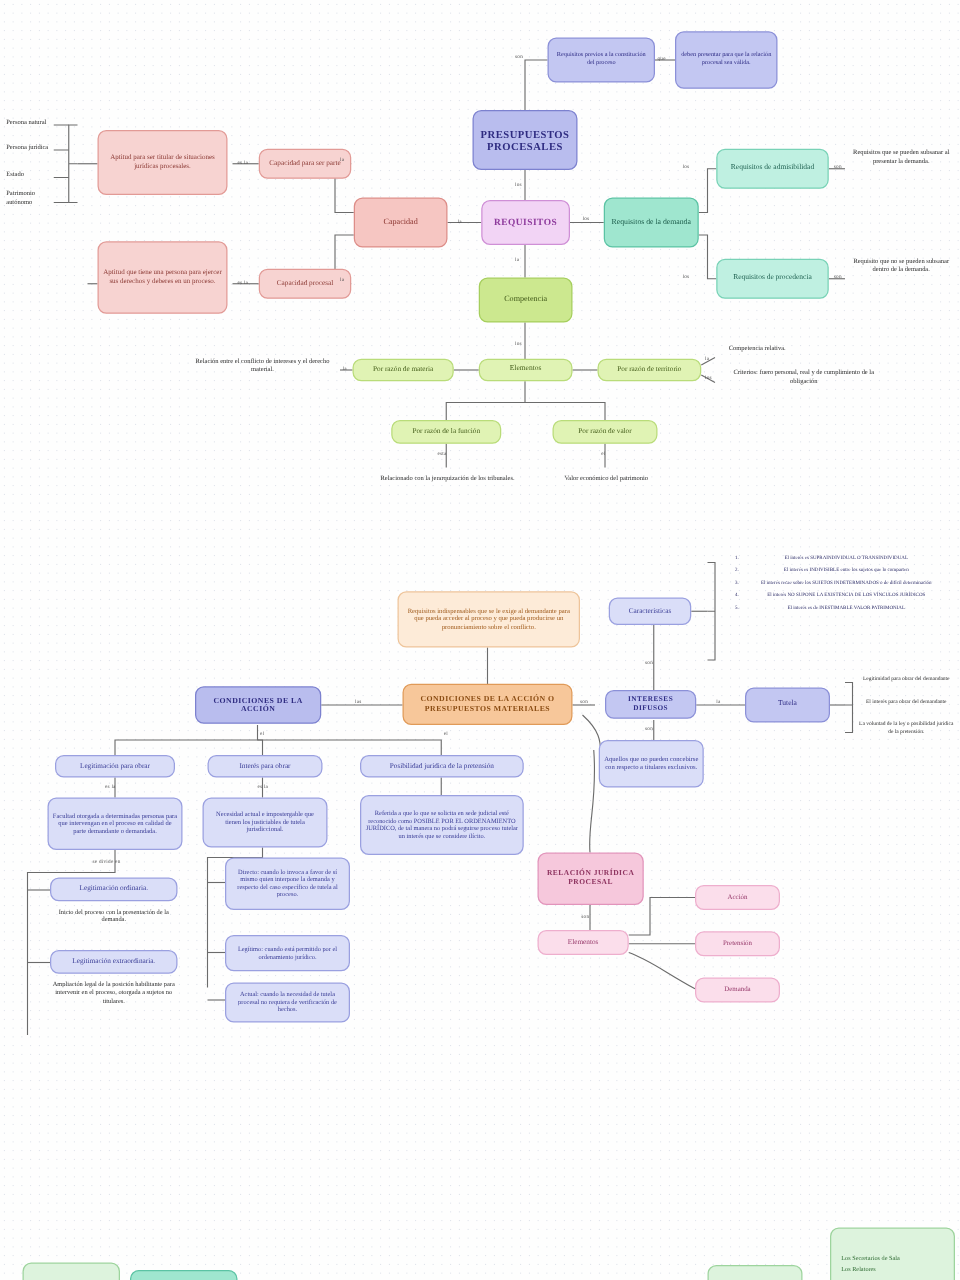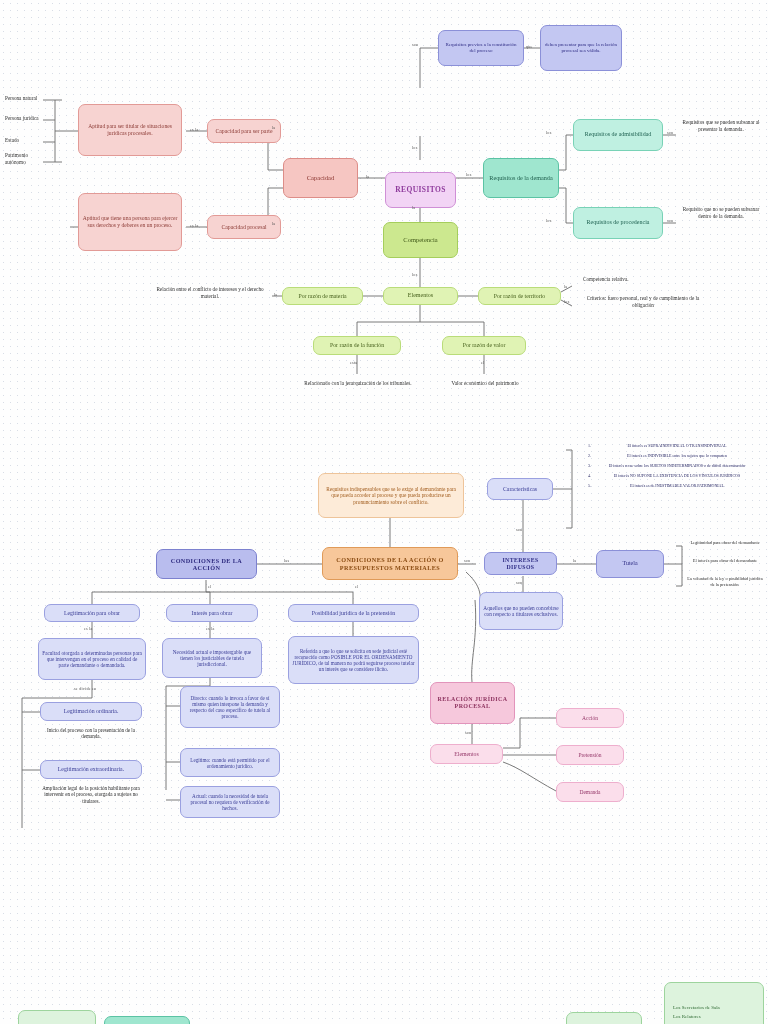--- a/index.html
+++ b/index.html
@@ -144,32 +144,35 @@
       <path d="M475,600 C478,640 470,660 472,682"></path>
 
       <path d="M472,724 L472,744"></path>
 
       <path d="M503,748 L520,748 L520,718 L556,718"></path>
       <path d="M503,755 L556,755"></path>
       <path d="M503,762 C520,768 532,778 556,791"></path>
     </g>
   </svg>
 
+  <div class="node blue ttl" style="left:378px;top:88px;width:84px;height:48px;font-size:8.5px;">
+    <span>PRESUPUESTOS PROCESALES</span>
+  </div>
   <div class="lbl" style="left:412px;top:42px;">son</div>
 
   <div class="node blue2" style="left:438px;top:30px;width:86px;height:36px;font-size:5px;">
     <span>Requisitos previos a la constitución del proceso</span>
   </div>
   <div class="lbl" style="left:526px;top:44px;">que</div>
   <div class="node blue2" style="left:540px;top:25px;width:82px;height:46px;font-size:5px;">
     <span>deben presentar para que la relación procesal sea válida.</span>
   </div>
 
   <div class="lbl" style="left:412px;top:145px;">los</div>
-  <div class="node violet ttl" style="left:385px;top:160px;width:71px;height:36px;font-size:7.5px;margin-top:12px;">
+  <div class="node violet ttl" style="left:385px;top:160px;width:71px;height:36px;font-size:7.5px;">
     <span>REQUISITOS</span>
   </div>
   <div class="lbl" style="left:412px;top:205px;">la</div>
 
   <div class="node red2" style="left:283px;top:158px;width:75px;height:40px;font-size:6.5px;">
     <span>Capacidad</span>
   </div>
   <div class="lbl" style="left:366px;top:174px;">la</div>
 
   <div class="node red" style="left:207px;top:119px;width:74px;height:24px;font-size:5.8px;">

